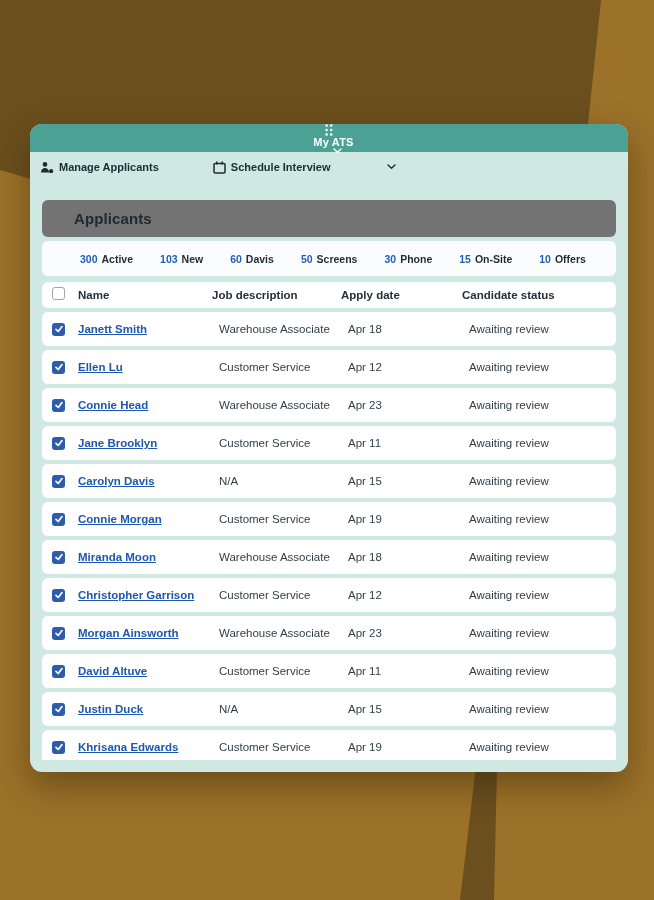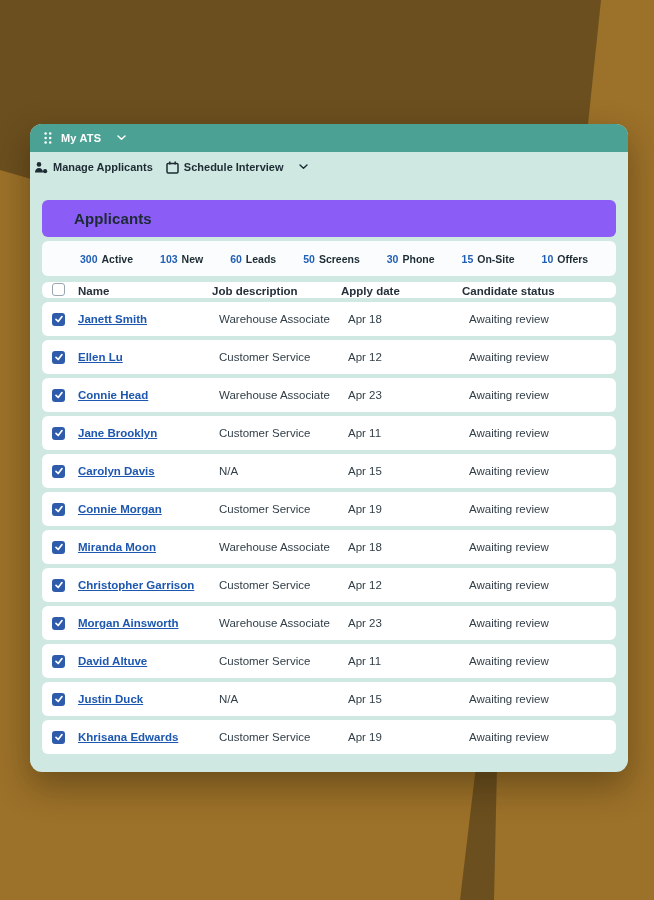--- a/index.html
+++ b/index.html
@@ -19,53 +19,53 @@
     clip-path:polygon(476px 766px,497px 766px,494px 900px,460px 900px);
   }
   
   .panel{
     position:absolute;left:30px;top:124px;width:598px;height:648px;
     background:#CFE8E1;border-radius:12px;overflow:hidden;
     box-shadow:0 14px 34px rgba(30,20,5,.38);
   }
   .titlebar{
     height:28px;background:#4BA294;display:flex;align-items:center;
-    padding:0 14px;color:#fff;
+    padding:0 14px;color:#fff;flex-direction:column;
   }
   .titlebar .title{font-size:11px;font-weight:700;margin-left:9px;letter-spacing:.2px;}
   .titlebar .chev{margin-left:16px;display:flex;align-items:center;}
   .toolbar{
-    height:30px;display:flex;align-items:center;padding:0 4px;color:#1D2B33;
+    height:30px;display:flex;align-items:center;padding:0 10px;color:#1D2B33;gap:41px;
   }
   .tool{display:flex;align-items:center;gap:5px;cursor:pointer;margin-right:13px;}
   .tool .lab{font-size:11px;font-weight:700;color:#1D2B33;}
   .toolbar .chev{display:flex;align-items:center;margin-left:2px;}
   .panel-body{
     margin:0 12px;height:578px;overflow:hidden;
   }
   .card{border-radius:6px;}
   .title-card{
-    margin-top:18px;height:37px;background:#8b5cf6;display:flex;align-items:center;
+    margin-top:18px;height:37px;background:#737373;display:flex;align-items:center;
   }
   .title-card h1{
     margin:0 0 0 32px;font-size:15px;font-weight:700;color:#1C2A33;letter-spacing:.1px;
   }
   .stats-card{
     margin-top:4px;height:35px;background:#FBFCFE;display:flex;align-items:center;
     padding-left:38px;gap:27px;
   }
   .stat{display:flex;align-items:baseline;gap:4px;cursor:pointer;}
   .stat .num{font-size:10.5px;font-weight:600;color:#2160B4;}
   .stat .lab{font-size:10.5px;font-weight:600;color:#1D2B33;}
   .grid-row{
     display:grid;grid-template-columns:26px 134px 129px 121px 1fr;
     align-items:center;padding:0 10px;
   }
   .header-card{
-    margin-top:6px;height:16px;background:#FFFFFF;
+    margin-top:6px;height:26px;background:#FFFFFF;
   }
   .th{font-size:11.5px;font-weight:700;color:#24303A;}
   .row{
     margin-top:4px;height:34px;background:#FFFFFF;
   }
   .checkbox{
     width:13px;height:13px;border-radius:3px;display:inline-flex;
     align-items:center;justify-content:center;cursor:pointer;box-sizing:border-box;
   }
   .checkbox.unchecked{background:#fff;border:1.5px solid #99A6AF;}
@@ -147,21 +147,21 @@
     <span class="lab">Active</span>
   </span>
 
   <span class="stat">
     <b class="num">103</b>
     <span class="lab">New</span>
   </span>
 
   <span class="stat">
     <b class="num">60</b>
-    <span class="lab">Leads</span>
+    <span class="lab">Davis</span>
   </span>
 
   <span class="stat">
     <b class="num">50</b>
     <span class="lab">Screens</span>
   </span>
 
   <span class="stat">
     <b class="num">30</b>
     <span class="lab">Phone</span>

